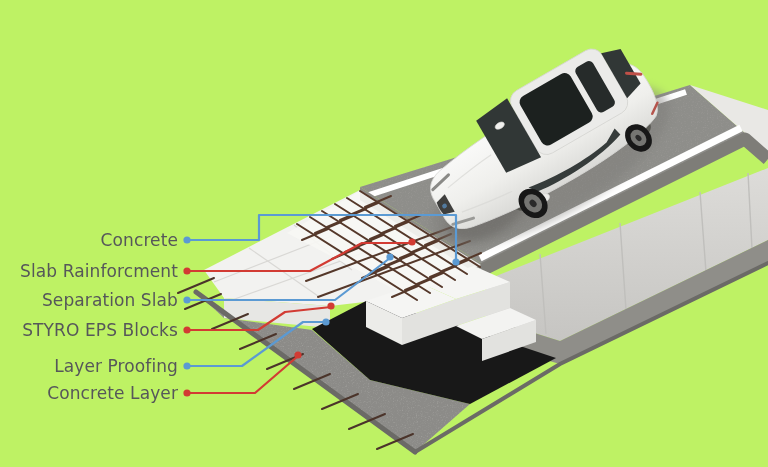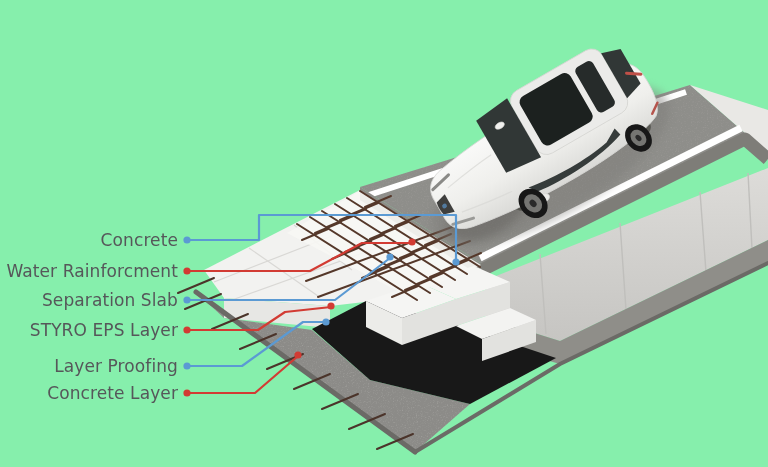--- a/index.html
+++ b/index.html
@@ -1,16 +1,16 @@
 <!DOCTYPE html>
 <html><head>
 <meta charset="utf-8">
 <style>
   html,body{margin:0;padding:0;background:#fff;}
-  .stage{position:relative;width:768px;height:467px;background:#86efac;overflow:hidden;
+  .stage{position:relative;width:768px;height:467px;background:#bef264;overflow:hidden;
          font-family:"DejaVu Sans","Liberation Sans",sans-serif;}
   .lbl{position:absolute;right:590px;width:260px;text-align:right;
        font-size:17px;line-height:22px;font-weight:500;color:#56575a;
        letter-spacing:0.1px;white-space:nowrap;}
   svg{position:absolute;left:0;top:0;}
 </style>
 </head>
 <body>
 
 <div class="stage">
@@ -220,27 +220,27 @@
       <circle cx="187" cy="393" r="3.6" fill="#d23b33" stroke="none"></circle>
       <circle cx="298" cy="355" r="3.6" fill="#d23b33" stroke="none"></circle>
     </g>
   </g>
 </svg>
 
   <div class="lbl" style="top:229px">
     <span>Concrete</span>
   </div>
   <div class="lbl" style="top:260px">
-    <span>Water Rainforcment</span>
+    <span>Slab Rainforcment</span>
   </div>
   <div class="lbl" style="top:289px">
     <span>Separation Slab</span>
   </div>
   <div class="lbl" style="top:319px">
-    <span>STYRO EPS Layer</span>
+    <span>STYRO EPS Blocks</span>
   </div>
   <div class="lbl" style="top:355px">
     <span>Layer Proofing</span>
   </div>
   <div class="lbl" style="top:382px">
     <span>Concrete Layer</span>
   </div>
 </div>
 
 </body></html>

